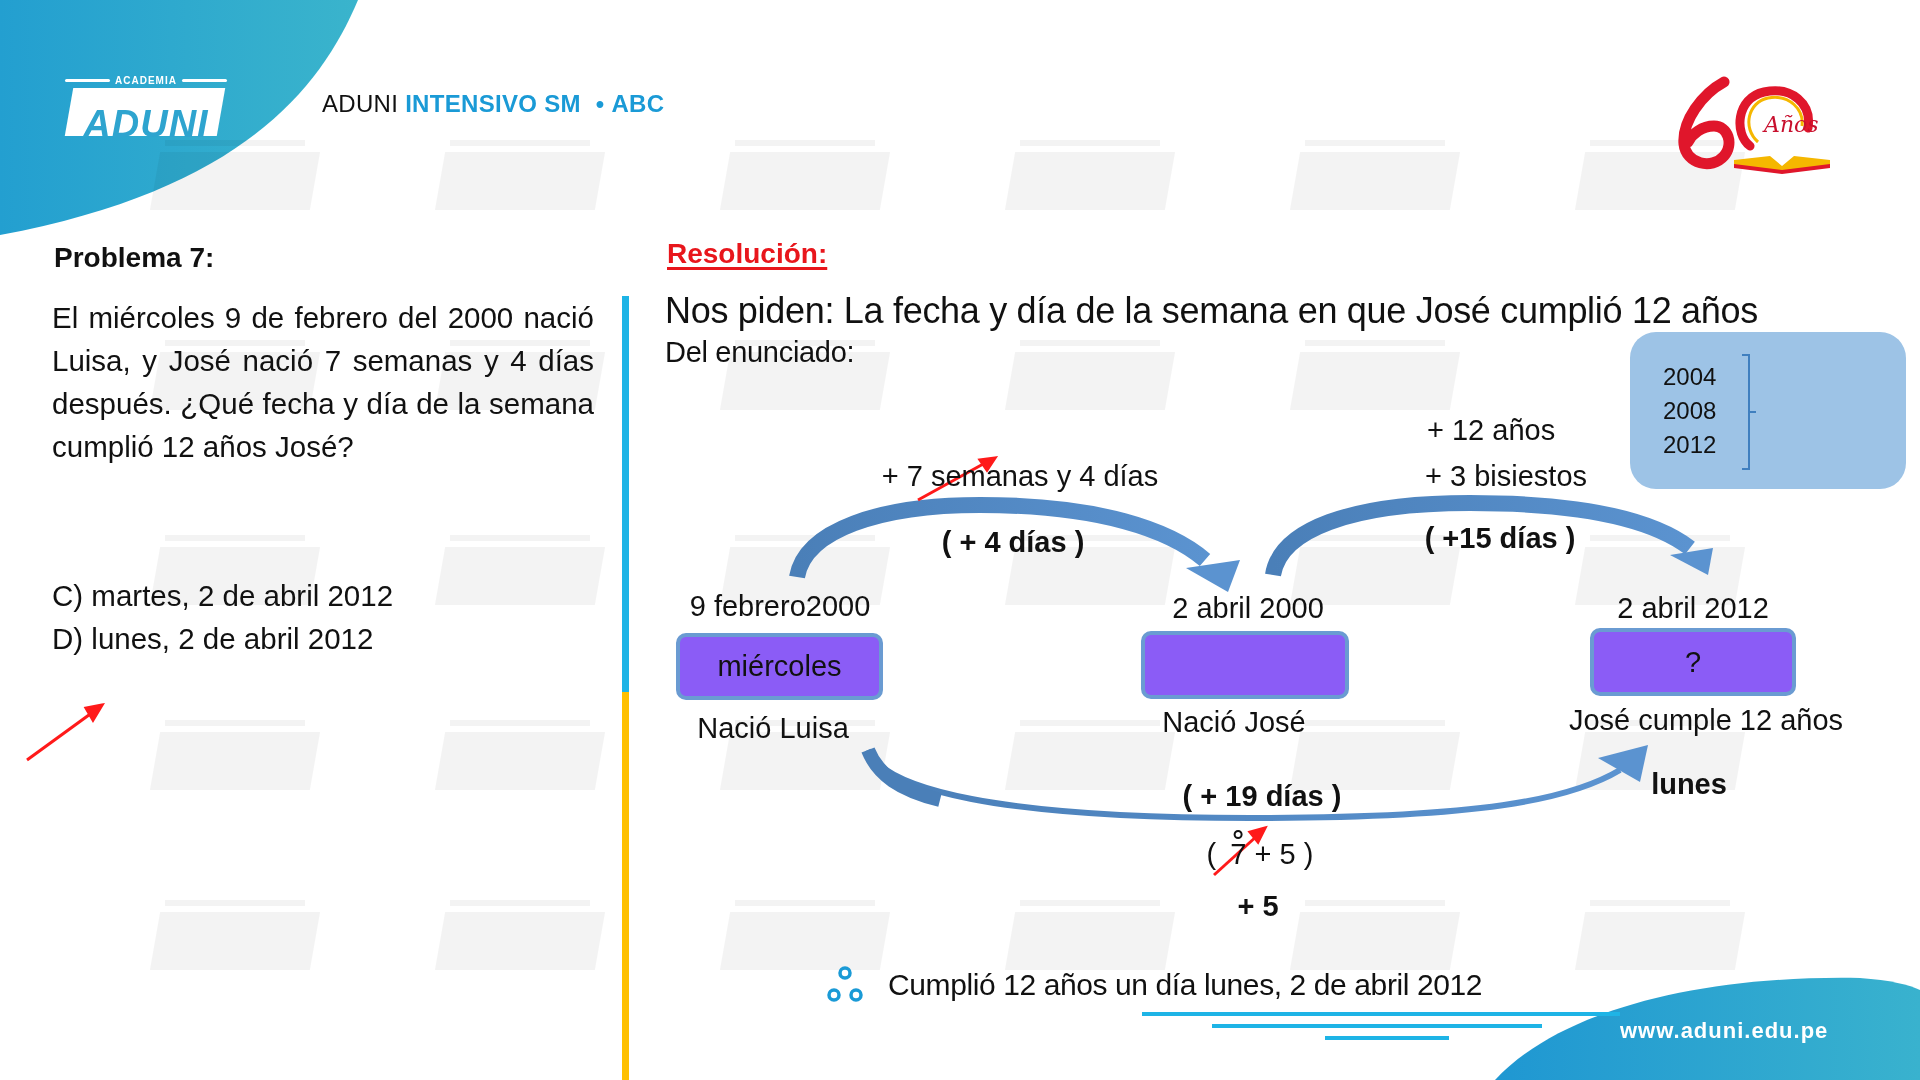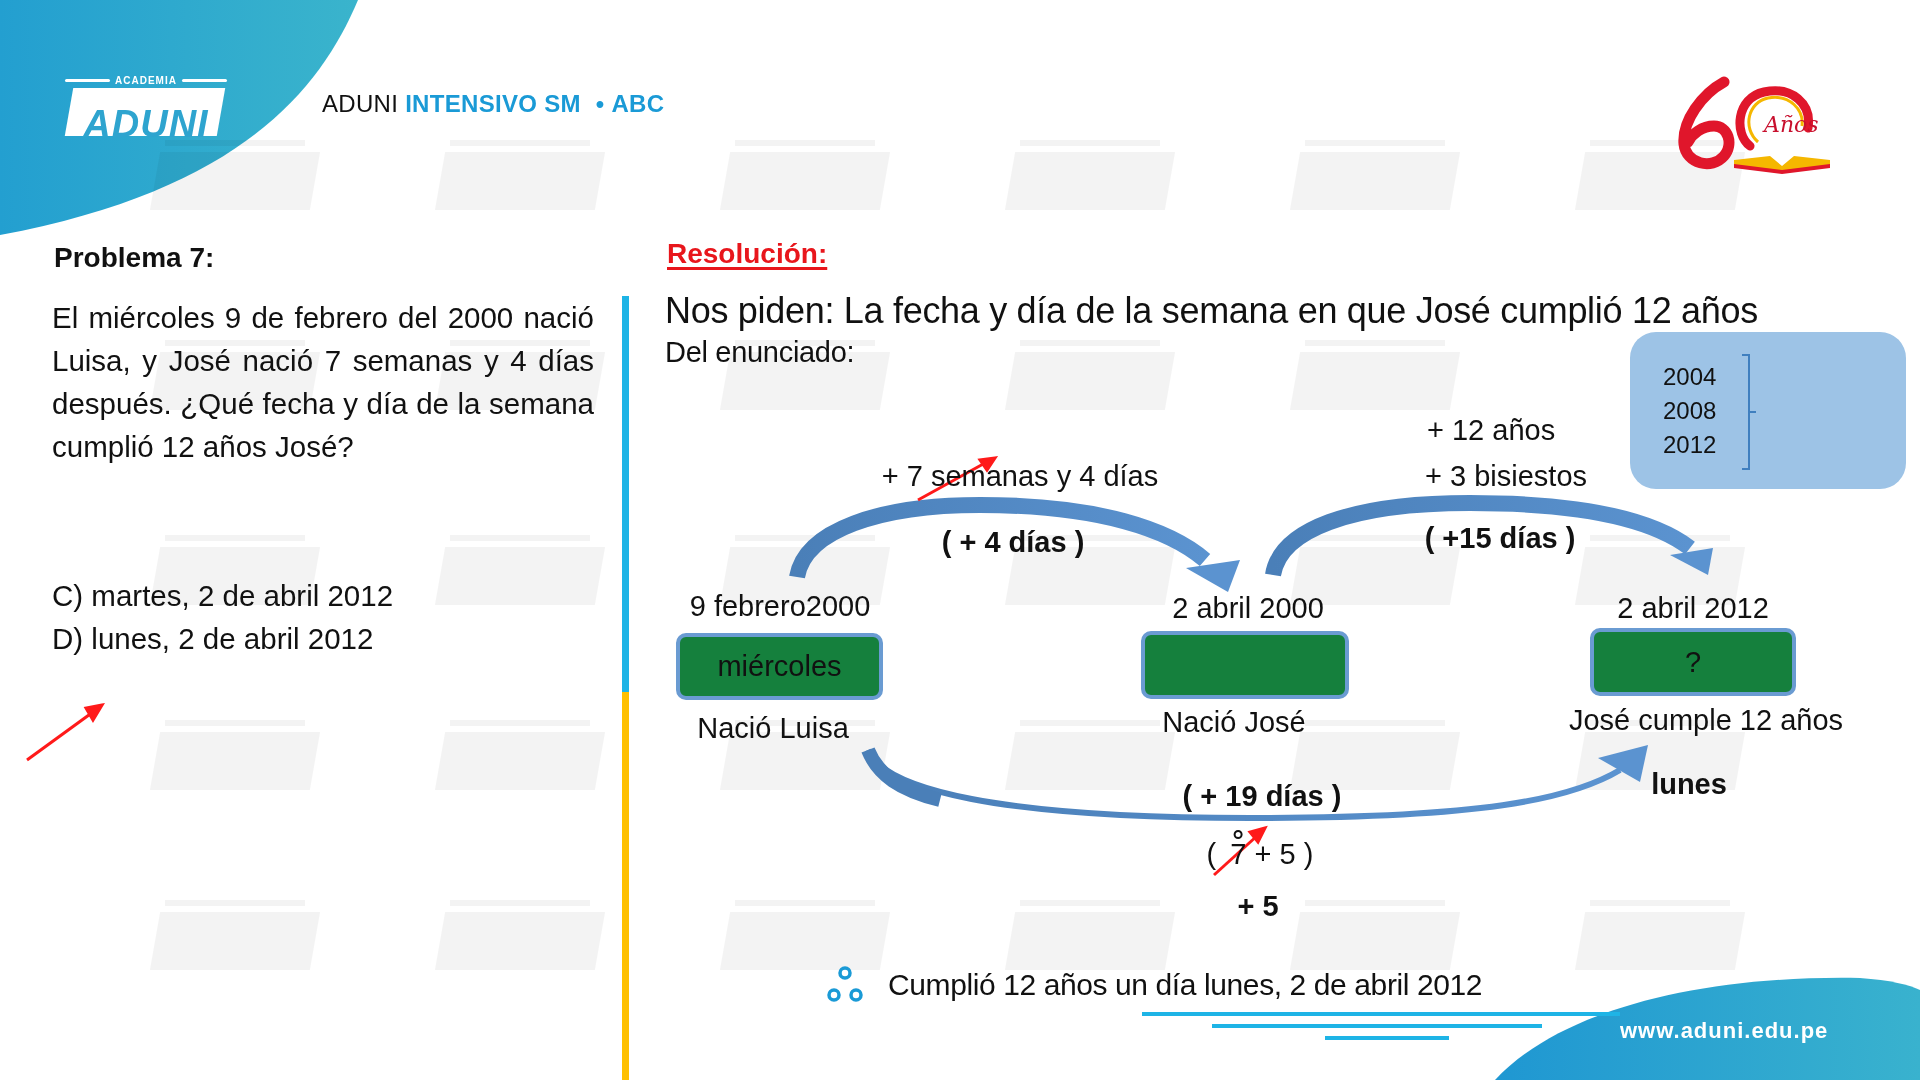--- a/index.html
+++ b/index.html
@@ -48,21 +48,21 @@
   .leap-bracket { position: absolute; left: 112px; top: 22px; width: 8px; height: 116px; border: 2px solid #3f7fbf; border-left: none; }
   .leap-bracket-tick { position: absolute; left: 120px; top: 79px; width: 6px; height: 2px; background: #3f7fbf; }
   .leap-label { position: absolute; left: 130px; top: 44px; width: 140px; text-align: center; font-size: 24px; line-height: 34px; color: #111; }
 
   .diagram { left: 0; top: 0; width: 1920px; height: 1080px; pointer-events: none; }
 
   .lbl { position: absolute; font-size: 29px; color: #111; white-space: nowrap; }
   .lbl.bold { font-weight: bold; }
   .center { transform: translateX(-50%); }
 
-  .day-box { position: absolute; background: #15803d; border: 4px solid #6a9bd2; border-radius: 10px; display: flex; align-items: center; justify-content: center; font-size: 29px; color: #111; }
+  .day-box { position: absolute; background: #8b5cf6; border: 4px solid #6a9bd2; border-radius: 10px; display: flex; align-items: center; justify-content: center; font-size: 29px; color: #111; }
 
   .answer-line { left: 888px; top: 968px; font-size: 30px; color: #111; white-space: nowrap; letter-spacing: -0.4px; }
   .dots-icon { left: 825px; top: 965px; width: 40px; height: 40px; }
 
   .deco-line { position: absolute; height: 4px; background: #1eb4e6; }
 
   .footer-url { left: 1620px; top: 1018px; font-size: 22px; font-weight: bold; color: #ffffff; letter-spacing: 1px; white-space: nowrap; }
 </style>
 </head>
 <body>

